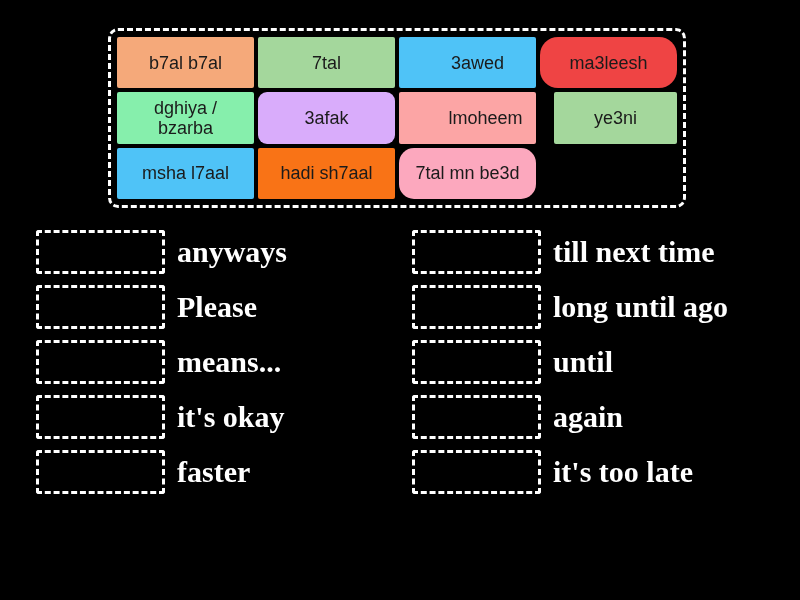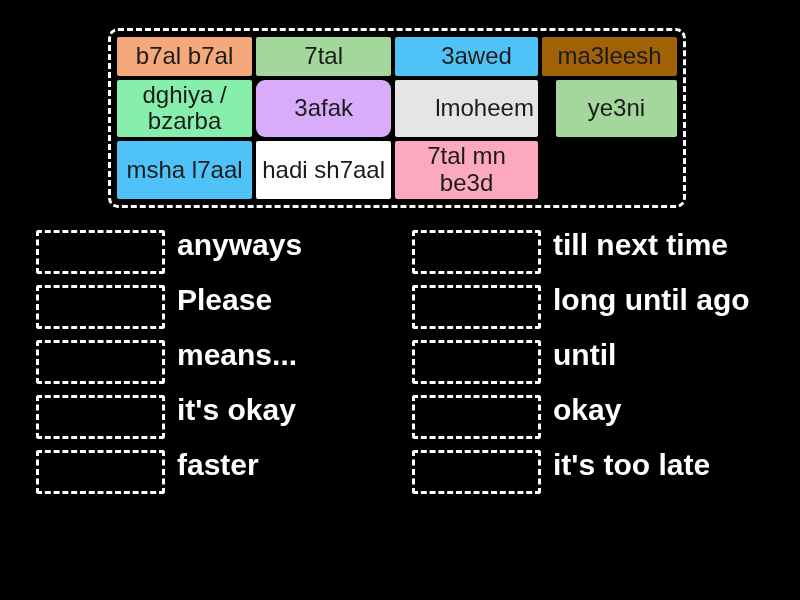--- a/index.html
+++ b/index.html
@@ -35,21 +35,21 @@
     gap: 4px 4px;
     width: 100%;
     height: 100%;
   }
   .tile {
     display: flex;
     align-items: center;
     justify-content: center;
     text-align: center;
     color: #1b1b1b;
-    font-size: 24px;
+    font-size: 18px;
     font-weight: 400;
     line-height: 1.12;
     border-radius: 2px;
     box-sizing: border-box;
     padding: 2px 4px;
     white-space: pre-line;
     user-select: none;
   }
   .tile.empty {
     background: transparent;
@@ -59,23 +59,24 @@
   .answer-col {
     position: absolute;
     display: flex;
     flex-direction: column;
   }
   #answer-col-left  { left: 36px;  top: 230px; width: 360px; }
   #answer-col-right { left: 412px; top: 230px; width: 380px; }
 
   .answer-row {
     display: flex;
-    align-items: flex-start;
+    align-items: center;
     height: 44px;
     margin-bottom: 11px;
+    font-family: Liberation Serif, serif;
   }
   .drop-slot {
     width: 129px;
     height: 44px;
     min-width: 129px;
     border: 3px dashed #ffffff;
     border-radius: 3px;
     box-sizing: border-box;
     background: transparent;
   }
@@ -90,29 +91,29 @@
   }
 </style>
 </head>
 <body>
 
 <div id="tile-bank">
   <div id="tile-grid">
       <div class="tile" style="background: rgb(245, 169, 122);">b7al b7al</div>
       <div class="tile" style="background: rgb(164, 215, 156);">7tal</div>
       <div class="tile" style="background: rgb(79, 195, 247); padding-left: 24px;">3awed</div>
-      <div class="tile" style="background: #a16207;">ma3leesh</div>
+      <div class="tile" style="background: #ef4444; border-radius: 18px;">ma3leesh</div>
       <div class="tile" style="background: #86efac;">dghiya /
 bzarba</div>
       <div class="tile" style="background: rgb(217, 172, 251); border-radius: 9px;">3afak</div>
-      <div class="tile" style="background: #e5e5e5; padding-left: 40px;">lmoheem</div>
+      <div class="tile" style="background: #fca5a5; padding-left: 40px;">lmoheem</div>
       <div class="tile" style="background: rgb(164, 215, 156); margin-left: 14px;">ye3ni</div>
       <div class="tile" style="background: rgb(79, 195, 247);">msha l7aal</div>
-      <div class="tile" style="background: #ffffff;">hadi sh7aal</div>
-      <div class="tile" style="background: rgb(252, 168, 190);">7tal mn be3d</div>
+      <div class="tile" style="background: #f97316;">hadi sh7aal</div>
+      <div class="tile" style="background: rgb(252, 168, 190); border-radius: 15px;">7tal mn be3d</div>
       <div class="tile empty"></div>
     </div>
 </div>
 
 <div id="answer-col-left" class="answer-col">
     <div class="answer-row">
       <div class="drop-slot"></div>
       <div class="answer-label">anyways</div>
     </div>
     <div class="answer-row">
@@ -141,19 +142,19 @@
     <div class="answer-row">
       <div class="drop-slot"></div>
       <div class="answer-label">long until ago</div>
     </div>
     <div class="answer-row">
       <div class="drop-slot"></div>
       <div class="answer-label">until</div>
     </div>
     <div class="answer-row">
       <div class="drop-slot"></div>
-      <div class="answer-label">okay</div>
+      <div class="answer-label">again</div>
     </div>
     <div class="answer-row">
       <div class="drop-slot"></div>
       <div class="answer-label">it's too late</div>
     </div>
   </div>
 
 </body></html>

